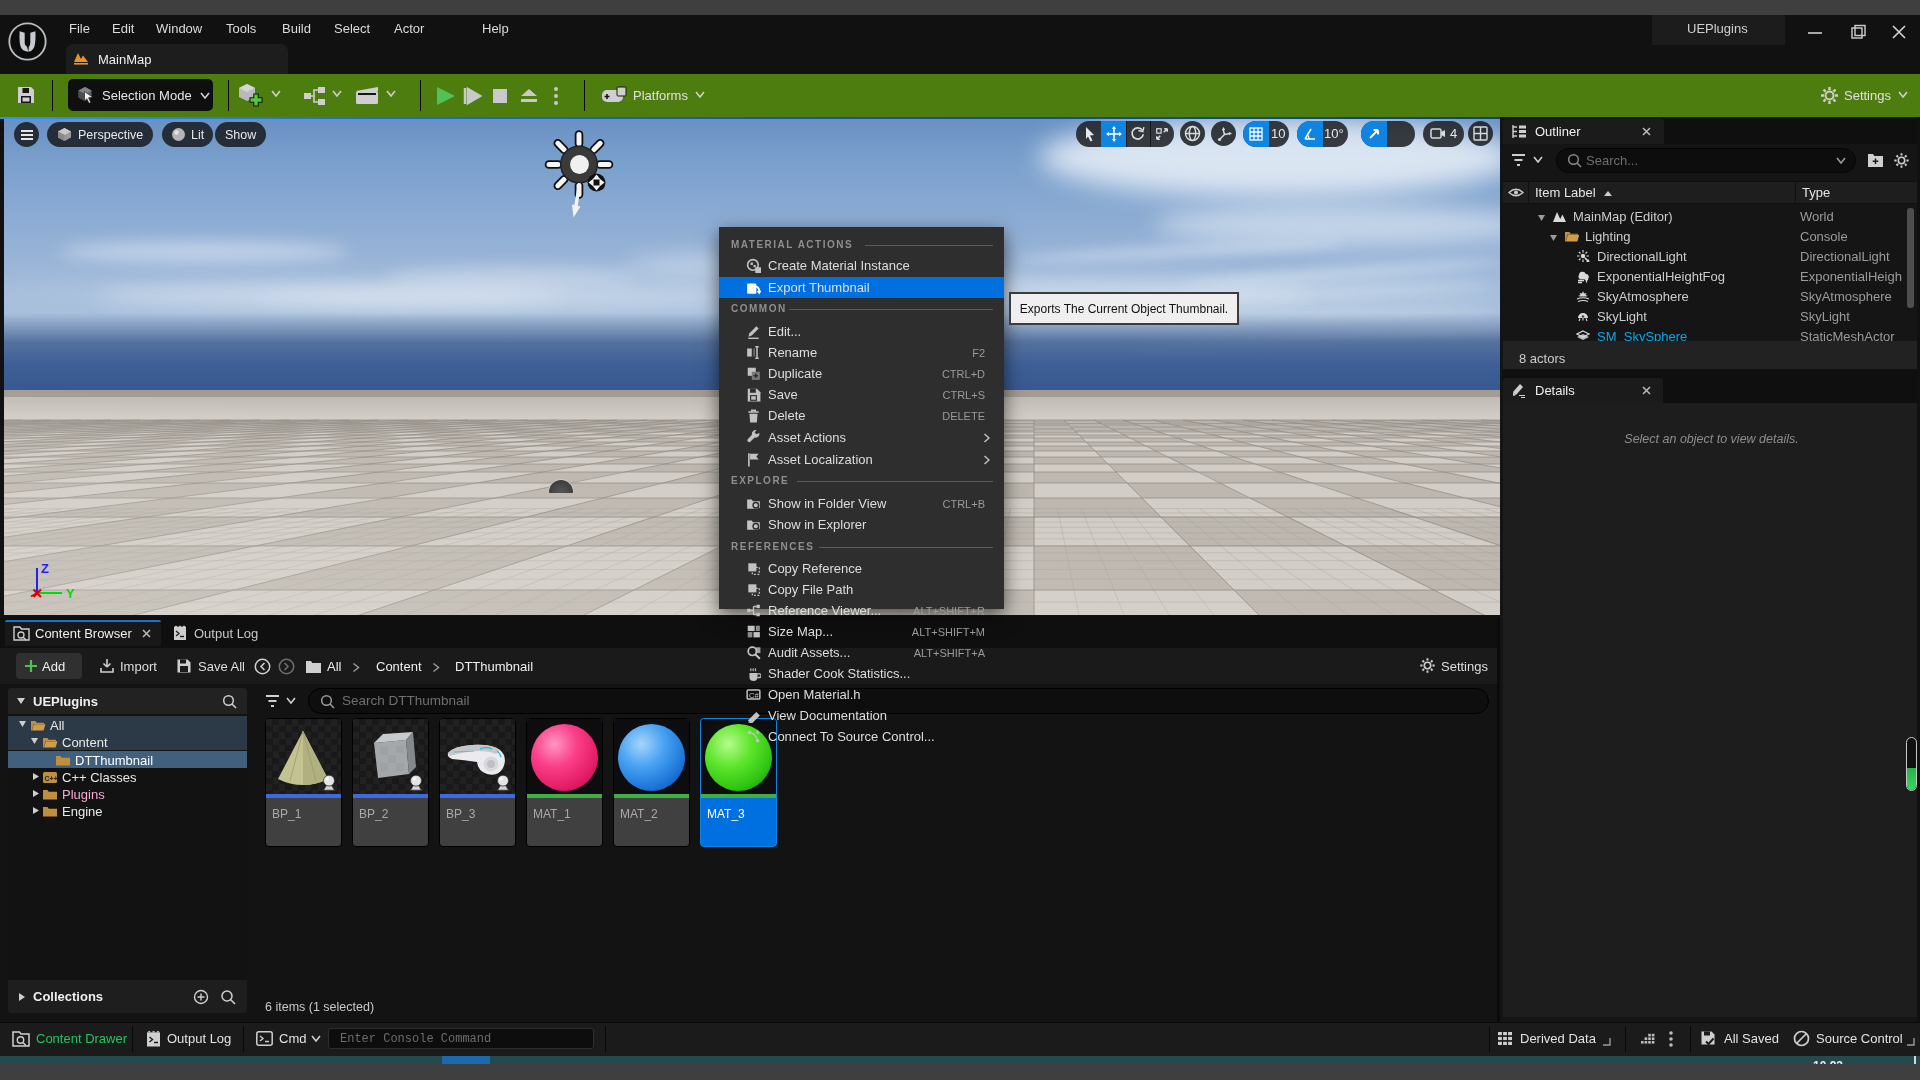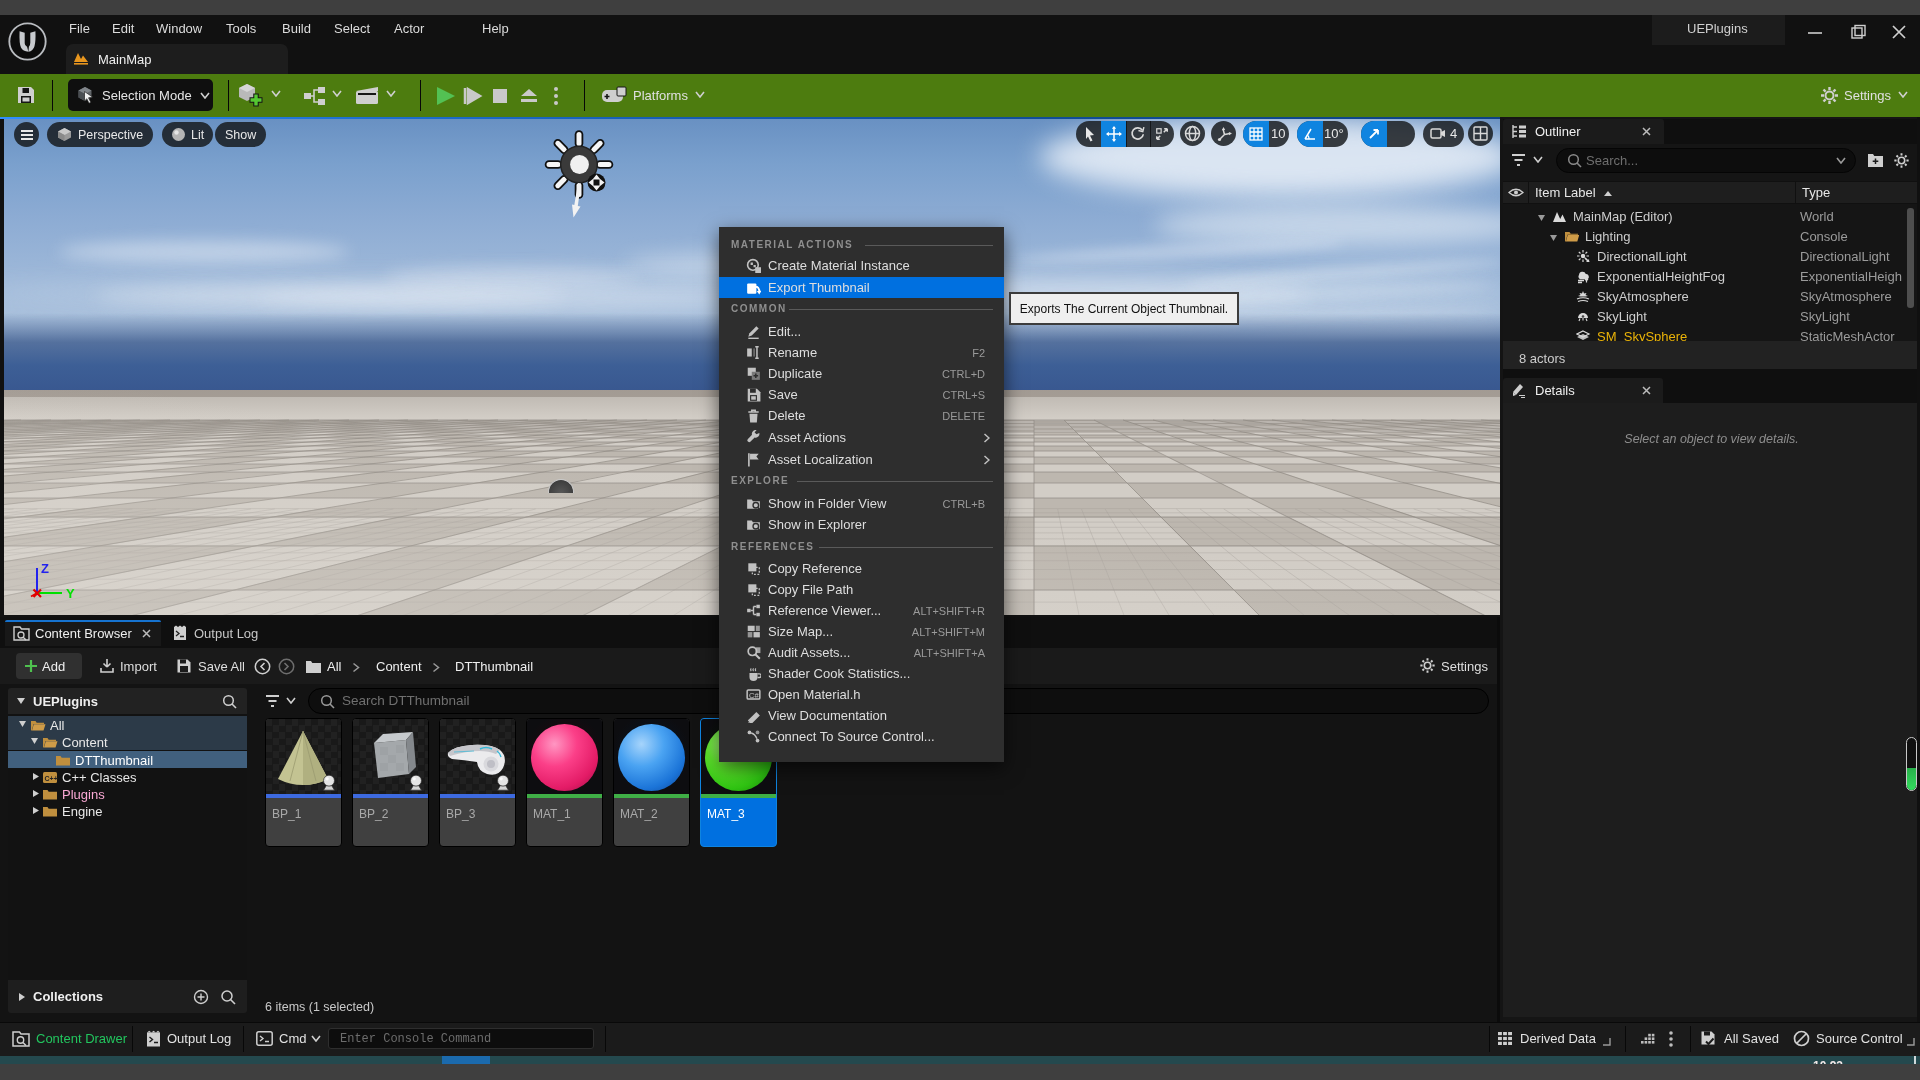--- a/index.html
+++ b/index.html
@@ -20,21 +20,21 @@
 #viewport { position:absolute; left:4px; top:117px; width:1496px; height:498px; overflow:hidden; background:#7fa0c8; }
 #vp-border-top { position:absolute; left:0; top:117px; width:1500px; height:2px;
   background:linear-gradient(90deg,#2f8fff,#1b6ecf 25%,#11519f 60%,#0d4284 100%); z-index:5; }
 .pill { position:absolute; height:25px; border-radius:13px; background:rgba(24,27,31,0.85);
   color:#e8e8e8; font-size:12.5px; display:flex; align-items:center; }
 .circ { position:absolute; width:25px; height:25px; border-radius:50%; background:rgba(24,27,31,0.85);
   display:flex; align-items:center; justify-content:center; }
 
 
 
-#ctxmenu { position:absolute; left:719px; top:227px; width:285px; height:535px;
+#ctxmenu { position:absolute; left:719px; top:227px; width:285px; height:382px;
   background:#2e2e2e; box-shadow:0 6px 18px rgba(0,0,0,.6); z-index:40;text-decoration:underline; }
 .mi { position:absolute; left:0; width:285px; height:21px; }
 .mi .lab { position:absolute; left:49px; top:3px; color:#dedede; font-size:13px; }
 .mi .sc  { position:absolute; right:19px; top:5px; color:#9a9a9a; font-size:11px; }
 .mi .ico { position:absolute; left:27px; top:3px; width:15px; height:15px; }
 .mhead { position:absolute; left:12px; color:#8f8f8f; font-size:10px; letter-spacing:1.5px; font-weight:bold; }
 .mline { position:absolute; height:1px; background:#5a5a5a; }
 
 
 #tooltip { position:absolute; left:1009px; top:292px; width:230px; height:33px; background:#efefef;
@@ -669,21 +669,21 @@
     <path d="M2 9 A5 5 0 0 1 12 9 Z" fill="#d9d9d9"></path>
     <circle cx="7" cy="7.5" r="1.3" fill="#444"></circle>
     <path d="M7 9 V11.5 M4 9.5 L3 12 M10 9.5 L11 12" stroke="#d9d9d9" stroke-width="1.1"></path>
   </svg>
 <div class="abs" style="left:1597px; top:309px; color:#cdcdcd; font-size:13px;">SkyLight</div>
 <div class="abs" style="left:1800px; top:309px; color:#9b9b9b; font-size:13px;">SkyLight</div>
 <svg class="abs" style="left:1576px; top:329px;" width="15" height="15" viewBox="0 0 15 15">
     <path d="M7 2 L13 5 L7 8 L1 5 Z" fill="none" stroke="#d9d9d9" stroke-width="1.2"></path>
     <path d="M7 5 L13 8 L7 11 L1 8 Z" fill="#d9d9d9" opacity="0.85"></path>
   </svg>
-<div class="abs" style="left:1597px; top:329px; color:#eab308; font-size:13px;">SM_SkySphere</div>
+<div class="abs" style="left:1597px; top:329px; color:#0ea5e9; font-size:13px;">SM_SkySphere</div>
 <div class="abs" style="left:1800px; top:329px; color:#9b9b9b; font-size:13px;">StaticMeshActor</div>
 <div class="abs" style="left:1907px; top:208px; width:7px; height:100px; background:#4e4e4e; border-radius:3px;"></div>
 <div class="abs" style="left:1503px; top:341px; width:417px; height:28px; background:#222222;"></div>
 <div class="abs" style="left:1519px; top:351px; color:#cdcdcd; font-size:13px;">8 actors</div>
 <div class="abs" style="left:1503px; top:369px; width:417px; height:9px; background:#0f0f0f;"></div>
 <div class="abs" style="left:1503px; top:378px; width:417px; height:25px; background:#0f0f0f;"></div>
 <div class="abs" style="left:1503px; top:378px; width:160px; height:25px; background:#1b1b1b; border-radius:3px 3px 0 0;"></div>
 <svg class="abs" style="left:1511px; top:382px;" width="16" height="16" viewBox="0 0 16 16">
     <path d="M2 10 L9 2 L12 5 L5 13 Z" fill="#cfcfcf"></path>
     <path d="M2 10 L2 14 L5 13" fill="#cfcfcf"></path>

